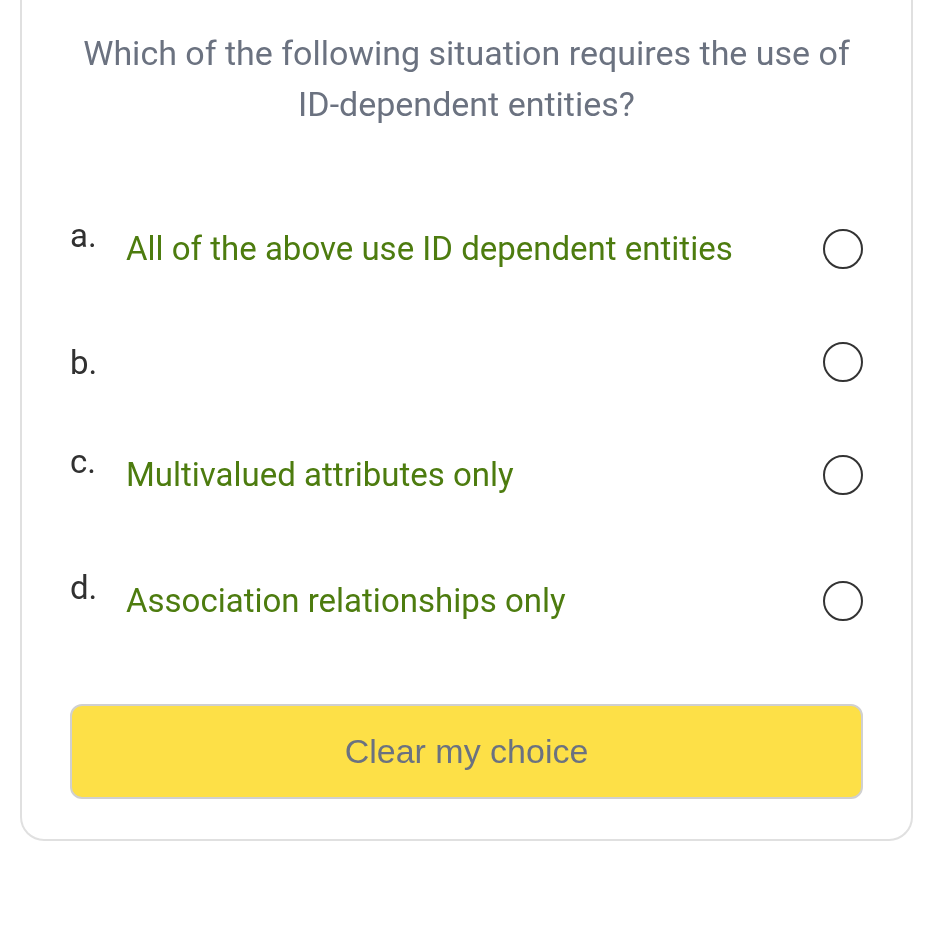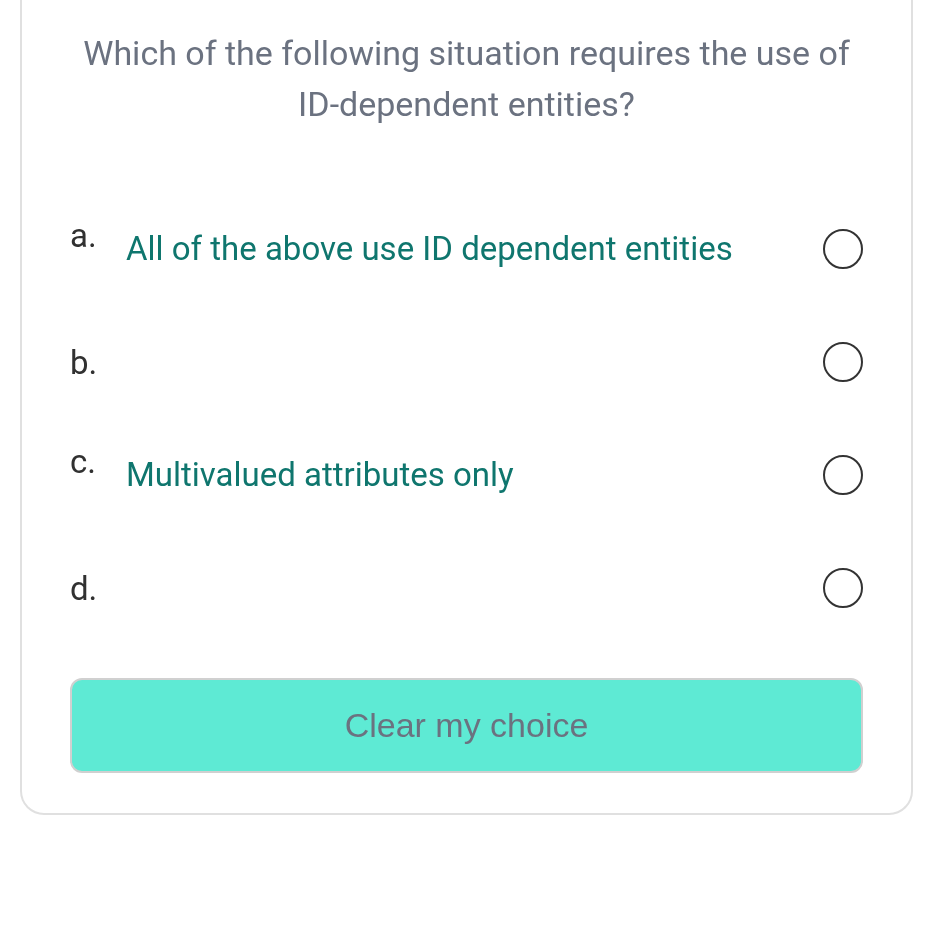--- a/index.html
+++ b/index.html
@@ -48,41 +48,41 @@
     }
     .option-letter {
       font-size: 33px;
       color: #313131;
       width: 56px;
       flex-shrink: 0;
       font-weight: 400;
     }
     .option-text {
       font-size: 33px;
-      color: #0f766e;
+      color: #4d7c0f;
       line-height: 2.0;
       font-weight: 400;
       padding-right: 20px;
     }
     .radio-circle {
       width: 40px;
       height: 40px;
       border: 2.5px solid #333333;
       border-radius: 50%;
       flex-shrink: 0;
       cursor: pointer;
       background: #ffffff;
     }
     .clear-button {
       width: 100%;
       margin-top: 40px;
       padding: 26px 0;
       border: 2px solid #d0d0d0;
       border-radius: 12px;
-      background: #5eead4;
+      background: #fde047;
       font-size: 34px;
       color: #6b7280;
       cursor: pointer;
       font-weight: 400;
       text-align: center;
     }
   </style>
 </head>
 <body>
 
@@ -110,20 +110,21 @@
       <div class="option-left">
         <div class="option-letter">c.</div>
         <div class="option-text">Multivalued attributes only</div>
       </div>
       <div class="radio-circle"></div>
     </div>
 
     <div class="option-row">
       <div class="option-left">
         <div class="option-letter">d.</div>
+        <div class="option-text">Association relationships only</div>
       </div>
       <div class="radio-circle"></div>
     </div>
 
   </div>
 
   <button class="clear-button">Clear my choice</button>
 </div>
 
 </body></html>

